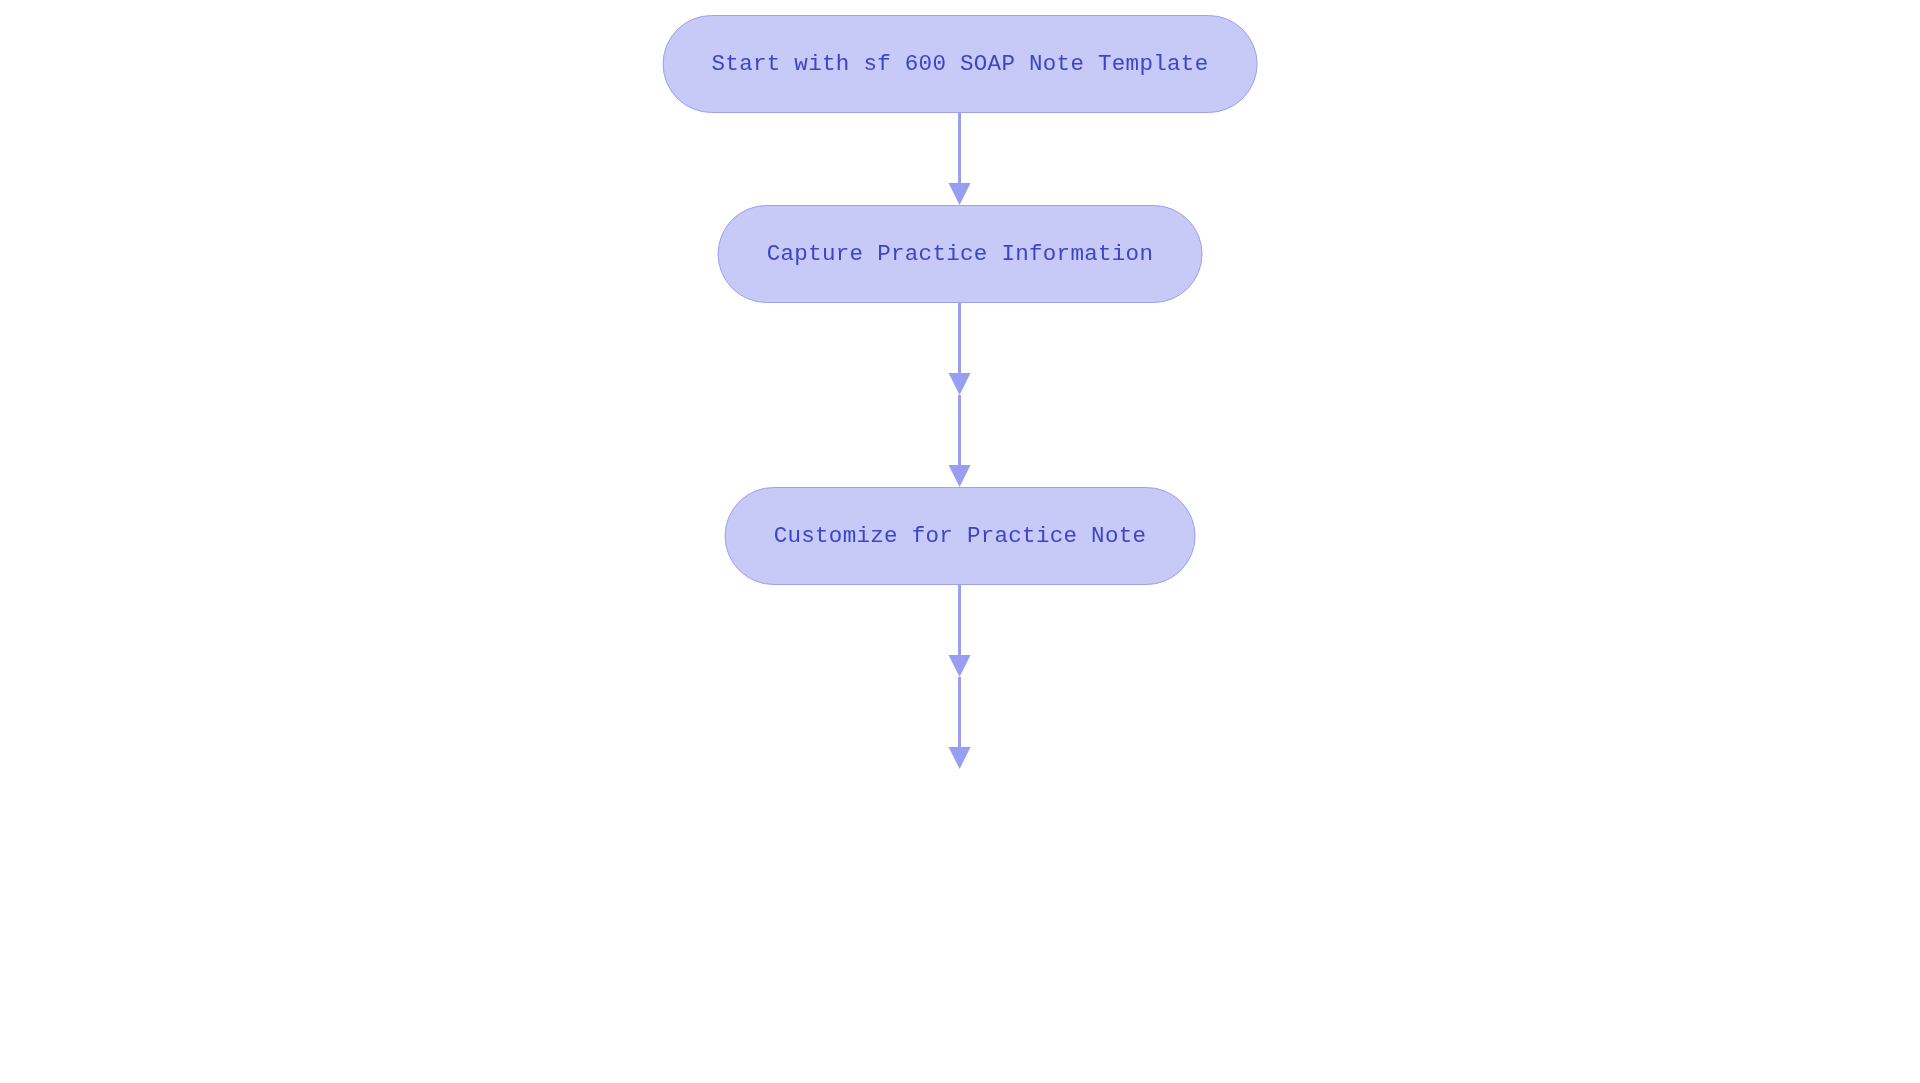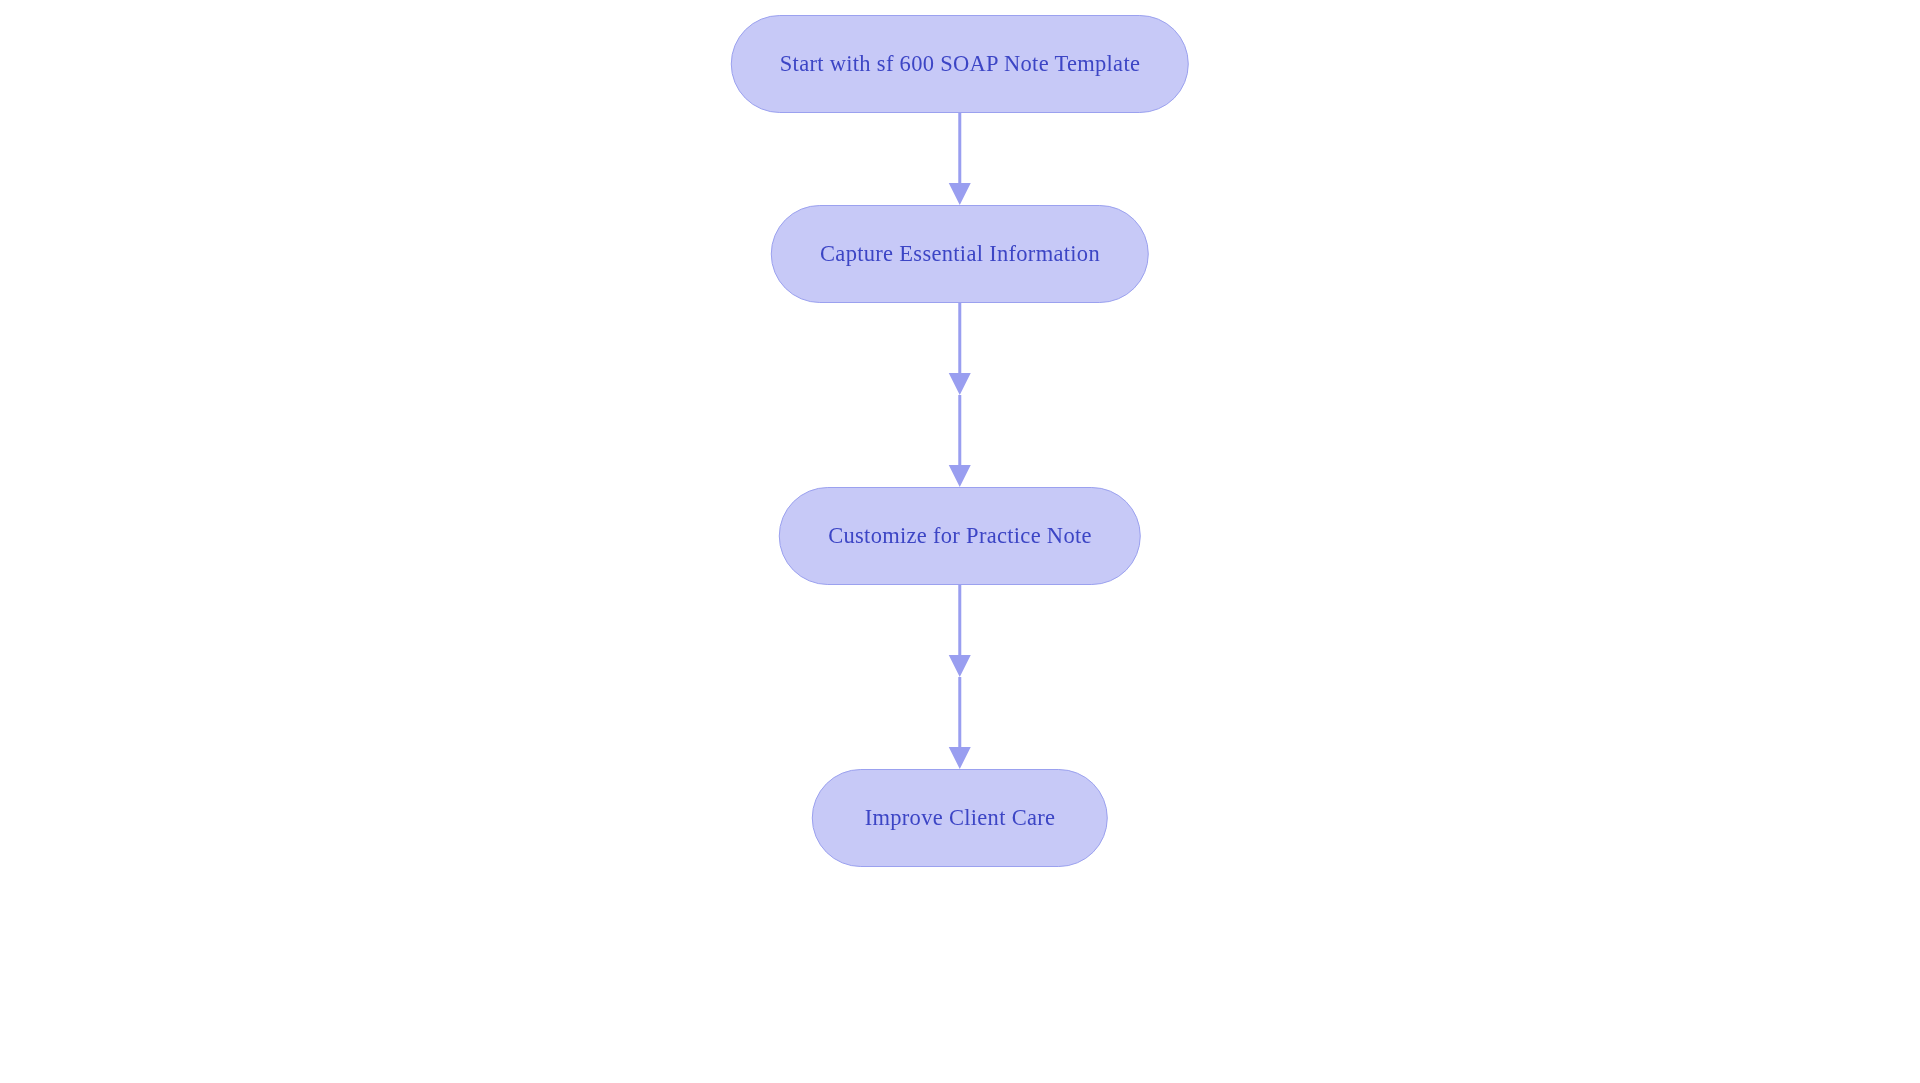--- a/index.html
+++ b/index.html
@@ -10,21 +10,21 @@
     --arrow: #999ef0;
   }
   * { margin: 0; padding: 0; box-sizing: border-box; }
   html, body { background: var(--bg); }
   .canvas {
     position: relative;
     width: 1920px;
     height: 868px;
     background: var(--bg);
     overflow: hidden;
-    font-family: Liberation Serif, serif;
+    font-family: Liberation Mono, monospace;
   }
   .flow {
     position: absolute;
     left: 50%;
     top: 15px;
     transform: translateX(-50%);
     display: flex;
     flex-direction: column;
     align-items: center;
   }
@@ -60,21 +60,21 @@
     <div class="node">
       <span>Start with sf 600 SOAP Note Template</span>
     </div>
 
     <svg class="arrow" viewBox="0 0 26 92">
       <line x1="13" y1="0" x2="13" y2="71"></line>
       <path d="M2 70 L24 70 L13 92 Z"></path>
     </svg>
 
     <div class="node">
-      <span>Capture Essential Information</span>
+      <span>Capture Practice Information</span>
     </div>
 
     <svg class="arrow" viewBox="0 0 26 92">
       <line x1="13" y1="0" x2="13" y2="71"></line>
       <path d="M2 70 L24 70 L13 92 Z"></path>
     </svg>
 
 
     <svg class="arrow" viewBox="0 0 26 92">
       <line x1="13" y1="0" x2="13" y2="71"></line>
@@ -89,18 +89,15 @@
       <line x1="13" y1="0" x2="13" y2="71"></line>
       <path d="M2 70 L24 70 L13 92 Z"></path>
     </svg>
 
 
     <svg class="arrow" viewBox="0 0 26 92">
       <line x1="13" y1="0" x2="13" y2="71"></line>
       <path d="M2 70 L24 70 L13 92 Z"></path>
     </svg>
 
-    <div class="node">
-      <span>Improve Client Care</span>
-    </div>
 
   </div>
 </div>
 
 </body></html>

